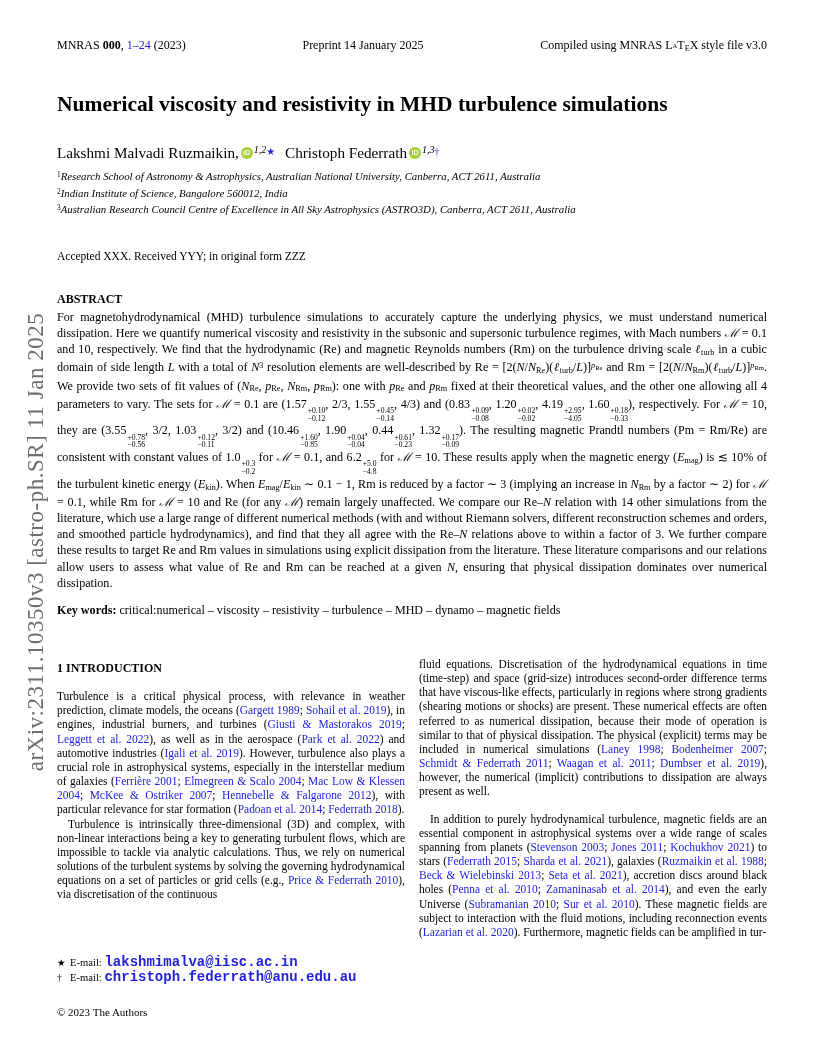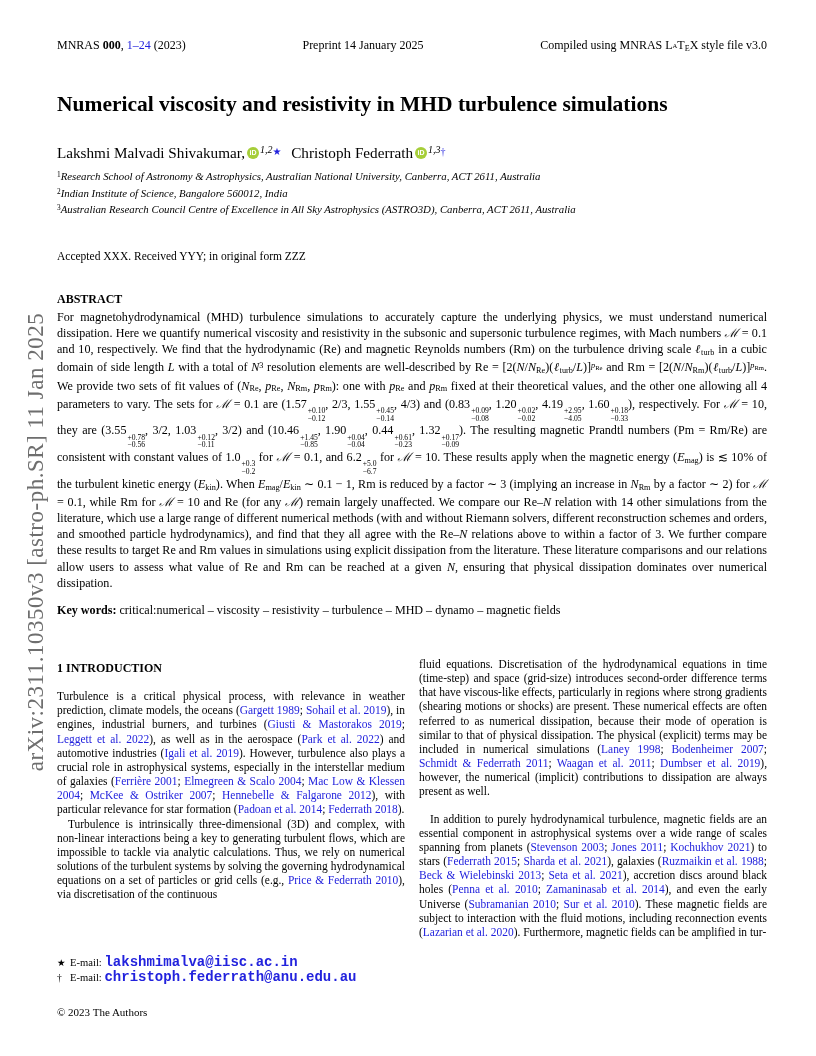--- a/index.html
+++ b/index.html
@@ -49,21 +49,21 @@
 
   <div class="header">
     <span><span class="">MNRAS </span><span class="bd">000</span><span class="">, </span><span class="lnk">1–24</span><span class=""> (2023)</span></span>
     <span>Preprint 14 January 2025</span>
     <span><span class="">Compiled using MNRAS L</span><span class="sps">A</span><span class="">T</span><span class="sb">E</span><span class="">X style file v3.0</span></span>
   </div>
 
   <div class="title">Numerical viscosity and resistivity in MHD turbulence simulations</div>
 
   <div class="authors">
-    <span>Lakshmi Malvadi Shivakumar,</span><span class="orcid">iD</span><span class="authsup">1,2</span><span class="marker">★</span>
+    <span>Lakshmi Malvadi Ruzmaikin,</span><span class="orcid">iD</span><span class="authsup">1,2</span><span class="marker">★</span>
     <span style="margin-left:6px;">Christoph Federrath</span><span class="orcid">iD</span><span class="authsup">1,3</span><span class="marker">†</span>
   </div>
 
   <div class="affils">
     <div><span class="sp">1</span><span>Research School of Astronomy &amp; Astrophysics, Australian National University, Canberra, ACT 2611, Australia</span></div>
     <div><span class="sp">2</span><span>Indian Institute of Science, Bangalore 560012, India</span></div>
     <div><span class="sp">3</span><span>Australian Research Council Centre of Excellence in All Sky Astrophysics (ASTRO3D), Canberra, ACT 2611, Australia</span></div>
   </div>
 
   <div class="dates">Accepted XXX. Received YYY; in original form ZZZ</div>
@@ -87,37 +87,37 @@
       </span><span class="">, 1.60</span><span class="ss">
         <span>+0.18</span>
         <span>−0.33</span>
       </span><span class="">), respectively. For </span><span class="it">ℳ</span><span class=""> = 10, they are (3.55</span><span class="ss">
         <span>+0.78</span>
         <span>−0.56</span>
       </span><span class="">, 3/2, 1.03</span><span class="ss">
         <span>+0.12</span>
         <span>−0.11</span>
       </span><span class="">, 3/2) and (10.46</span><span class="ss">
-        <span>+1.45</span>
+        <span>+1.60</span>
         <span>−0.85</span>
       </span><span class="">, 1.90</span><span class="ss">
         <span>+0.04</span>
         <span>−0.04</span>
       </span><span class="">, 0.44</span><span class="ss">
         <span>+0.61</span>
         <span>−0.23</span>
       </span><span class="">, 1.32</span><span class="ss">
         <span>+0.17</span>
         <span>−0.09</span>
       </span><span class="">). The resulting magnetic Prandtl numbers (Pm = Rm/Re) are consistent with constant values of 1.0</span><span class="ss">
         <span>+0.3</span>
         <span>−0.2</span>
       </span><span class=""> for </span><span class="it">ℳ</span><span class=""> = 0.1, and 6.2</span><span class="ss">
         <span>+5.0</span>
-        <span>−6.7</span>
+        <span>−4.8</span>
       </span><span class=""> for </span><span class="it">ℳ</span><span class=""> = 10. These results apply when the magnetic energy (</span><span class="it">E</span><span class="sb">mag</span><span class="">) is ≲ 10% of the turbulent kinetic energy (</span><span class="it">E</span><span class="sb">kin</span><span class="">). When </span><span class="it">E</span><span class="sb">mag</span><span class="">/</span><span class="it">E</span><span class="sb">kin</span><span class=""> ∼ 0.1 − 1, Rm is reduced by a factor ∼ 3 (implying an increase in </span><span class="it">N</span><span class="sb">Rm</span><span class=""> by a factor ∼ 2) for </span><span class="it">ℳ</span><span class=""> = 0.1, while Rm for </span><span class="it">ℳ</span><span class=""> = 10 and Re (for any </span><span class="it">ℳ</span><span class="">) remain largely unaffected. We compare our Re–</span><span class="it">N</span><span class=""> relation with 14 other simulations from the literature, which use a large range of different numerical methods (with and without Riemann solvers, different reconstruction schemes and orders, and smoothed particle hydrodynamics), and find that they all agree with the Re–</span><span class="it">N</span><span class=""> relations above to within a factor of 3. We further compare these results to target Re and Rm values in simulations using explicit dissipation from the literature. These literature comparisons and our relations allow users to assess what value of Re and Rm can be reached at a given </span><span class="it">N</span><span class="">, ensuring that physical dissipation dominates over numerical dissipation.</span></div>
 
   <div class="keywords">
     <span class="bd">Key words:</span><span>  critical:numerical – viscosity – resistivity – turbulence – MHD – dynamo – magnetic fields</span>
   </div>
 
   <div class="cols">
     <div class="col">
       <div class="sec-head">1 INTRODUCTION</div>
       <div><span class="">Turbulence is a critical physical process, with relevance in weather prediction, climate models, the oceans (</span><span class="lnk">Gargett 1989</span><span class="">; </span><span class="lnk">Sohail et al. 2019</span><span class="">), in engines, industrial burners, and turbines (</span><span class="lnk">Giusti &amp; Mastorakos 2019</span><span class="">; </span><span class="lnk">Leggett et al. 2022</span><span class="">), as well as in the aerospace (</span><span class="lnk">Park et al. 2022</span><span class="">) and automotive industries (</span><span class="lnk">Igali et al. 2019</span><span class="">). However, turbulence also plays a crucial role in astrophysical systems, especially in the interstellar medium of galaxies (</span><span class="lnk">Ferrière 2001</span><span class="">; </span><span class="lnk">Elmegreen &amp; Scalo 2004</span><span class="">; </span><span class="lnk">Mac Low &amp; Klessen 2004</span><span class="">; </span><span class="lnk">McKee &amp; Ostriker 2007</span><span class="">; </span><span class="lnk">Hennebelle &amp; Falgarone 2012</span><span class="">), with particular relevance for star formation (</span><span class="lnk">Padoan et al. 2014</span><span class="">; </span><span class="lnk">Federrath 2018</span><span class="">).</span></div>

